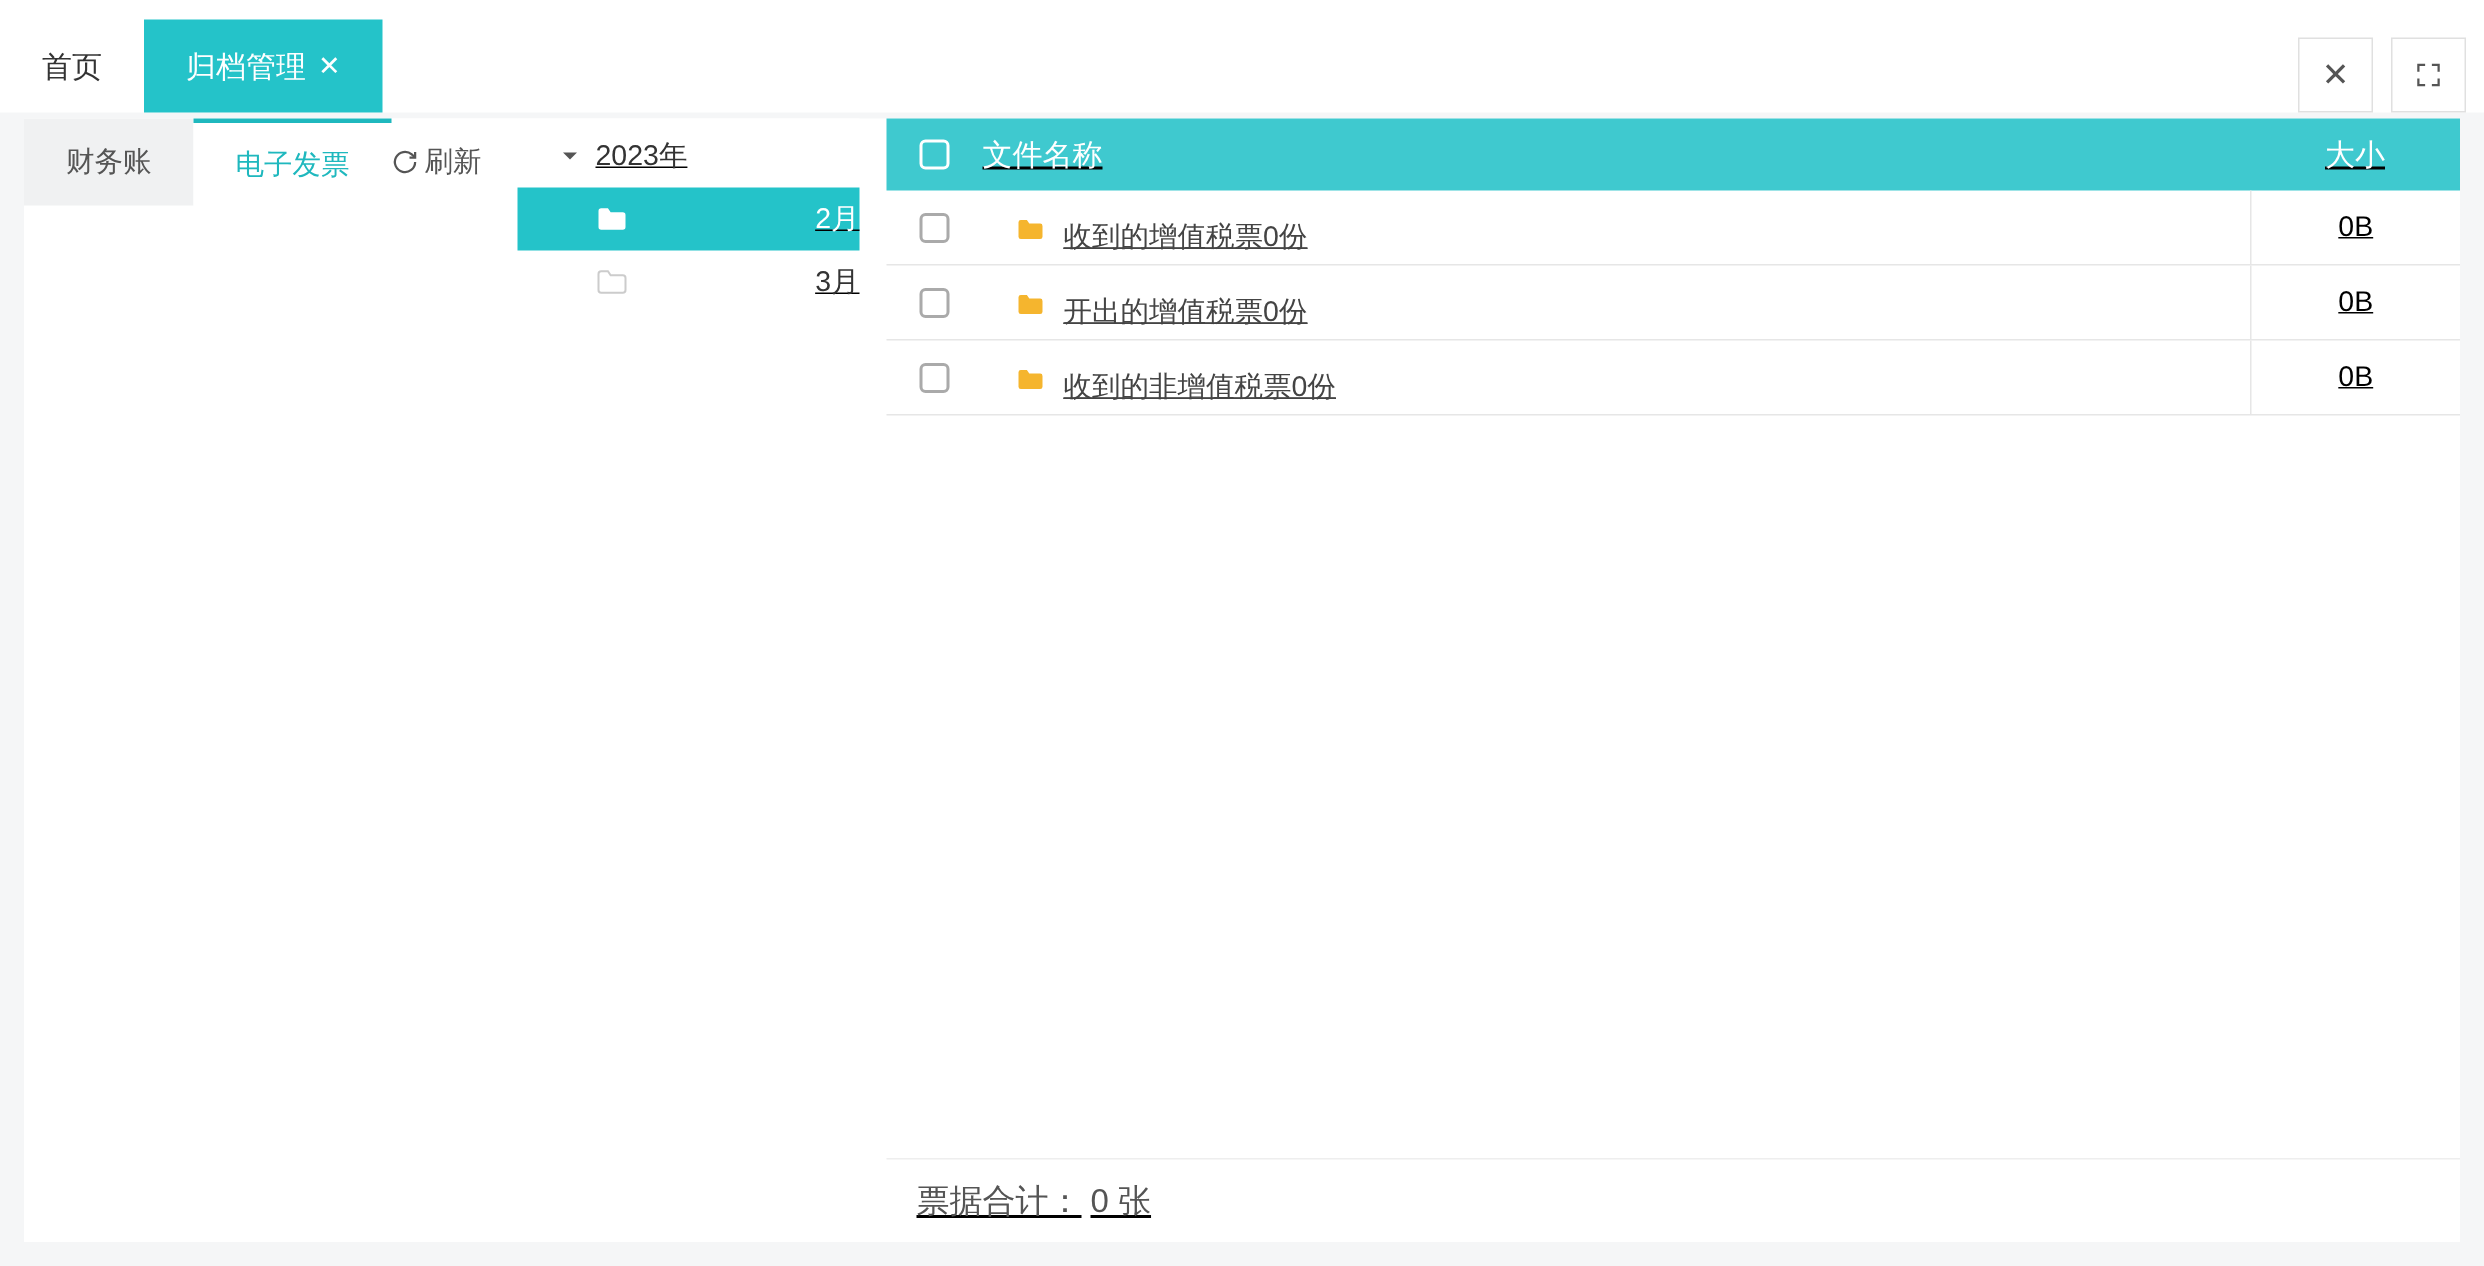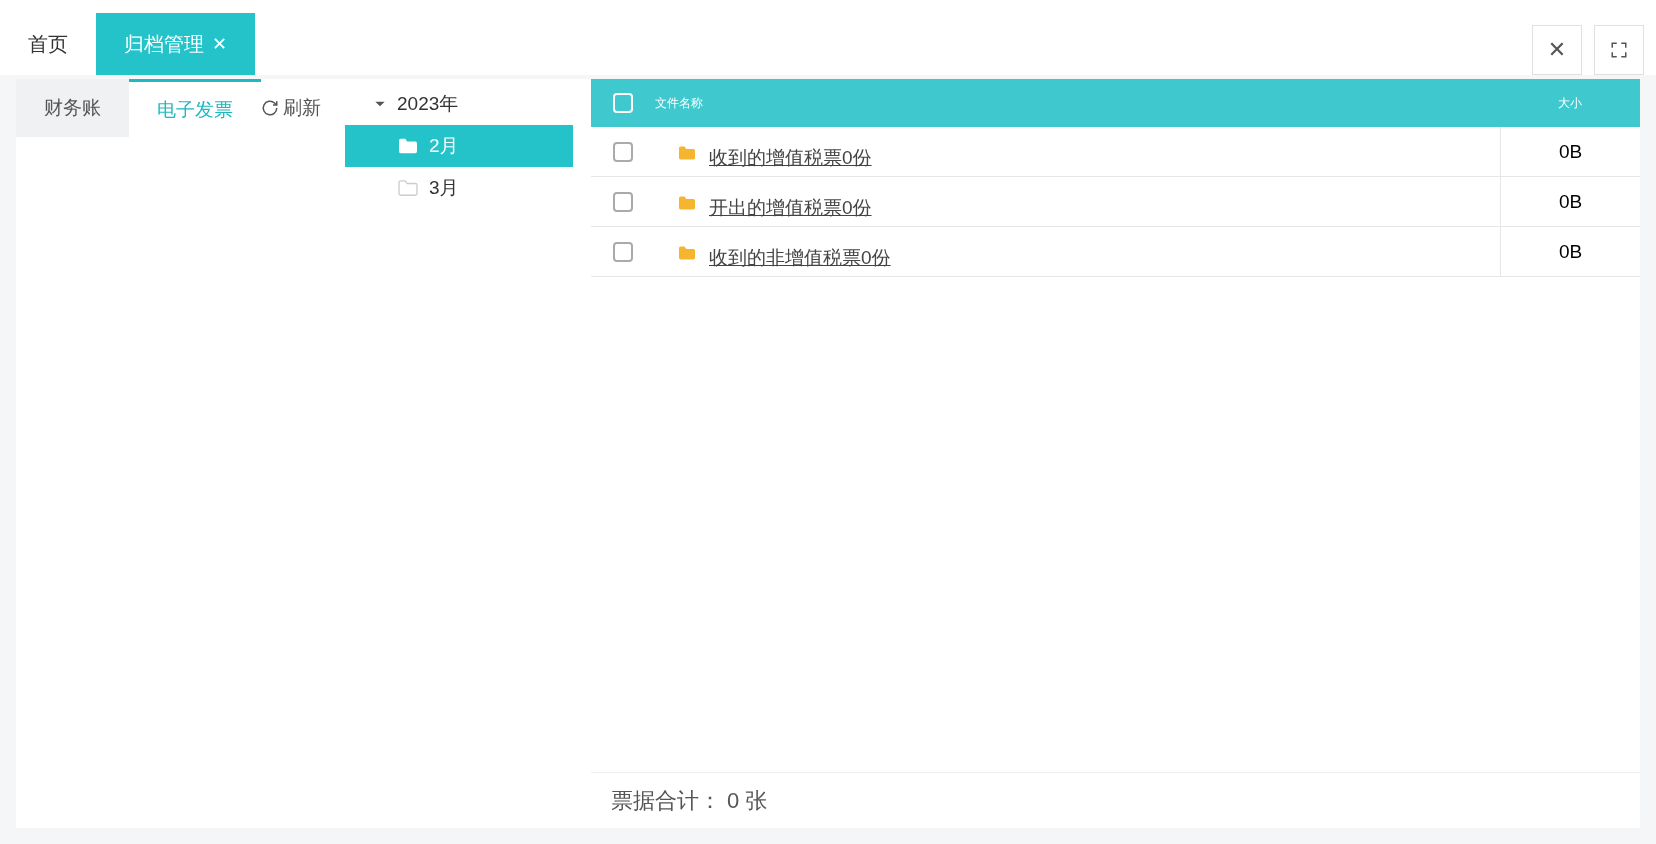--- a/index.html
+++ b/index.html
@@ -103,20 +103,21 @@
       align-items: center;
       color: #555;
       font-size: 19px;
       cursor: pointer;
       gap: 4px;
     }
     .body-row {
       display: flex;
       flex: 1;
       min-height: 0;
+      text-decoration: underline;
     }
     .sidebar {
       width: 228px;
       background: #fff;
       padding-top: 4px;
     }
     .tree-item {
       display: flex;
       align-items: center;
       height: 42px;
@@ -124,20 +125,21 @@
       font-size: 19px;
       color: #333;
       cursor: pointer;
     }
     .tree-item.year {
       font-weight: 400;
       color: #333;
     }
     .tree-item.month {
       padding-left: 52px;
+      justify-content: space-between;
     }
     .tree-item.selected {
       background: #24c3c9;
       color: #fff;
     }
     .tree-caret {
       display: inline-flex;
       margin-right: 10px;
       color: #555;
       transform: none;
@@ -153,21 +155,21 @@
       flex-direction: column;
       min-height: 0;
       padding-left: 18px;
     }
     .table-header {
       display: flex;
       align-items: center;
       height: 48px;
       background: #3fc9cf;
       color: #fff;
-      font-size: 12px;
+      font-size: 20px;
     }
     .col-check {
       width: 64px;
       display: flex;
       justify-content: center;
       align-items: center;
     }
     .col-name {
       flex: 1;
       padding-left: 0;

